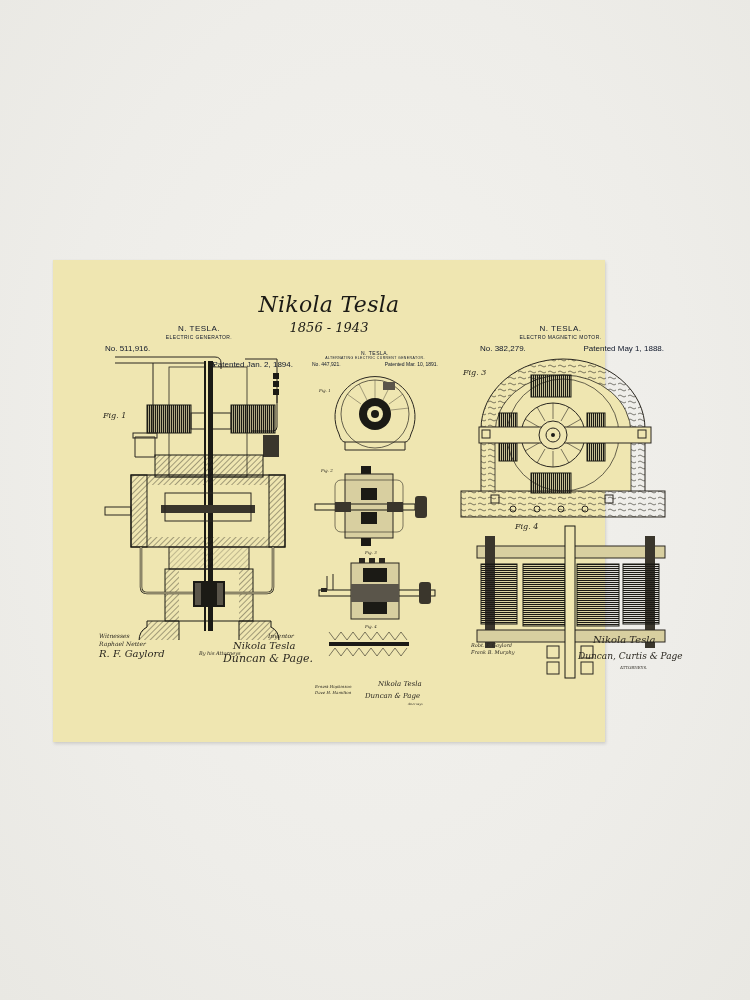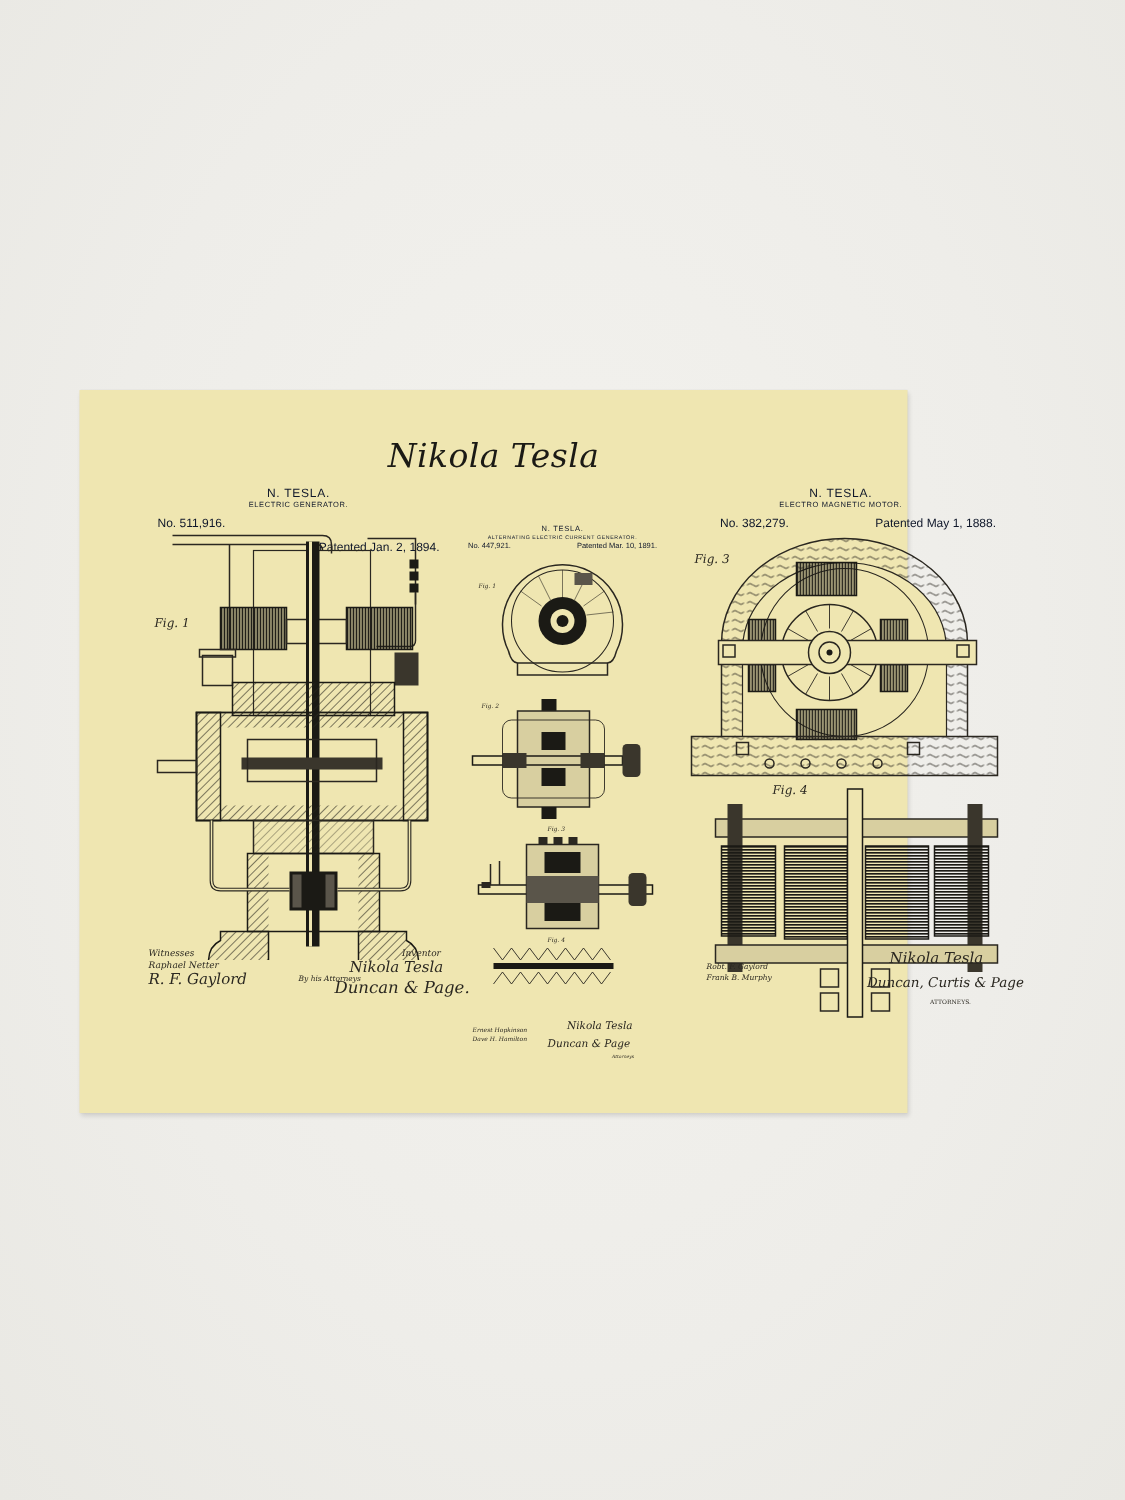--- a/index.html
+++ b/index.html
@@ -47,20 +47,21 @@
   svg { display: block; }
 </style>
 </head>
 <body>
 
 <div class="backdrop"></div>
 
 <div class="print">
 
   <div class="title">Nikola Tesla</div>
+  <div class="years">1856 - 1943</div>
 
   <div class="hdr" style="left:52px; top:64px; width:188px; height:30px;">
     <div class="name" style="top:0;">N. TESLA.</div>
     <div class="sub" style="top:10px;">ELECTRIC GENERATOR.</div>
     <div class="no" style="top:20px;">No. 511,916.</div>
     <div class="pat" style="top:36px;padding-left:17px;">Patented Jan. 2, 1894.</div>
   </div>
 
   <div class="hdr small" style="left:259px; top:90px; width:126px; height:18px;">
     <div class="name" style="top:0;">N. TESLA.</div>

